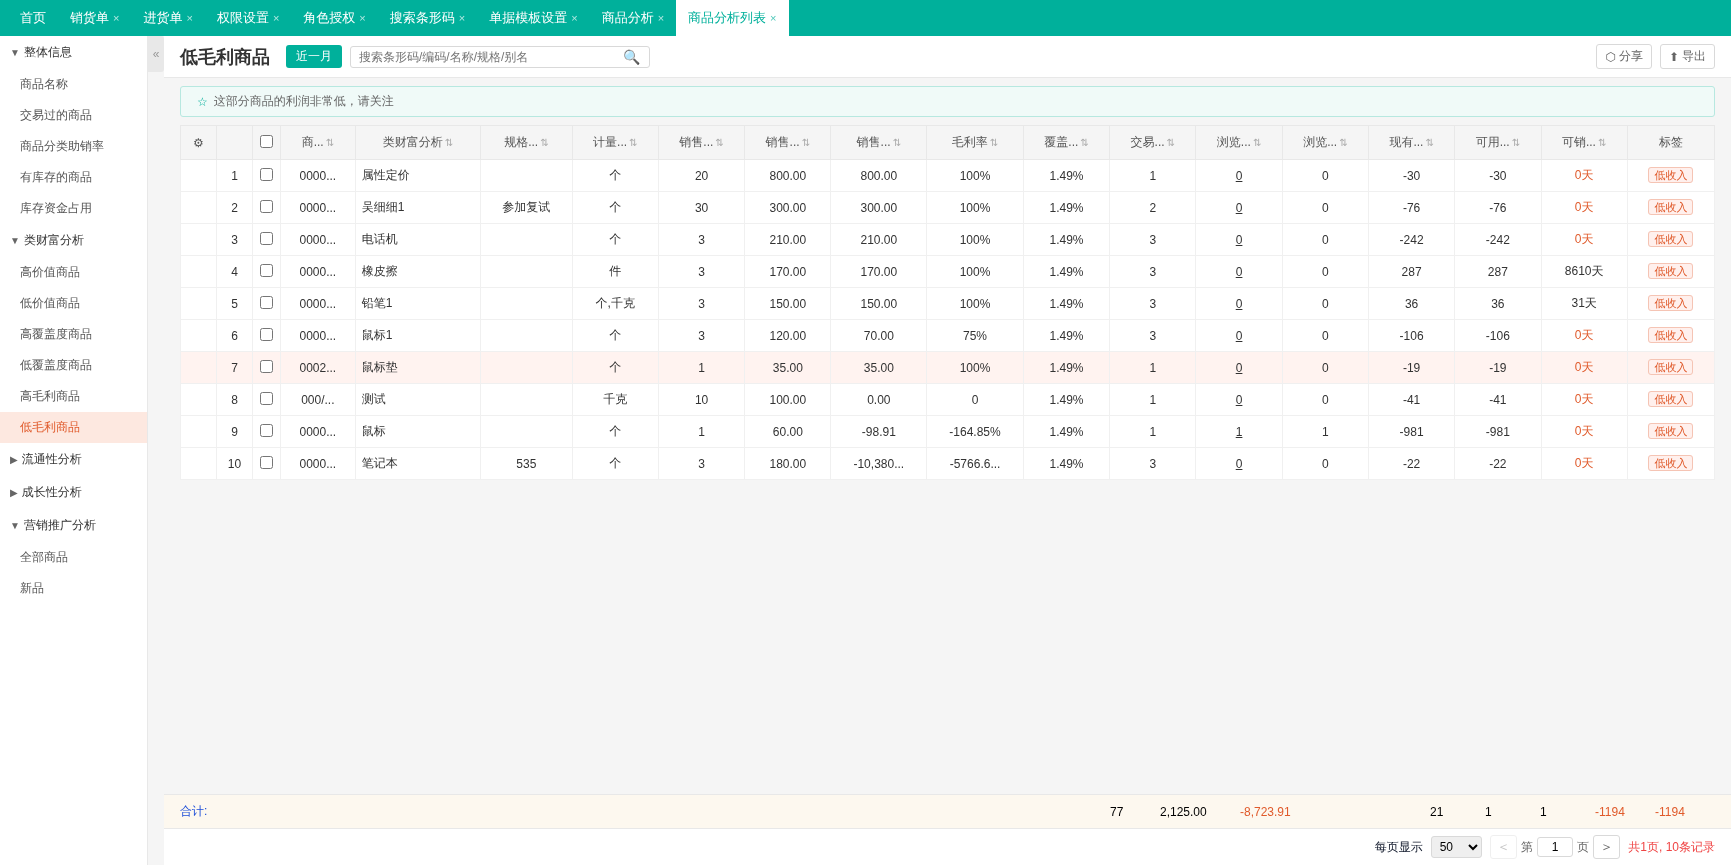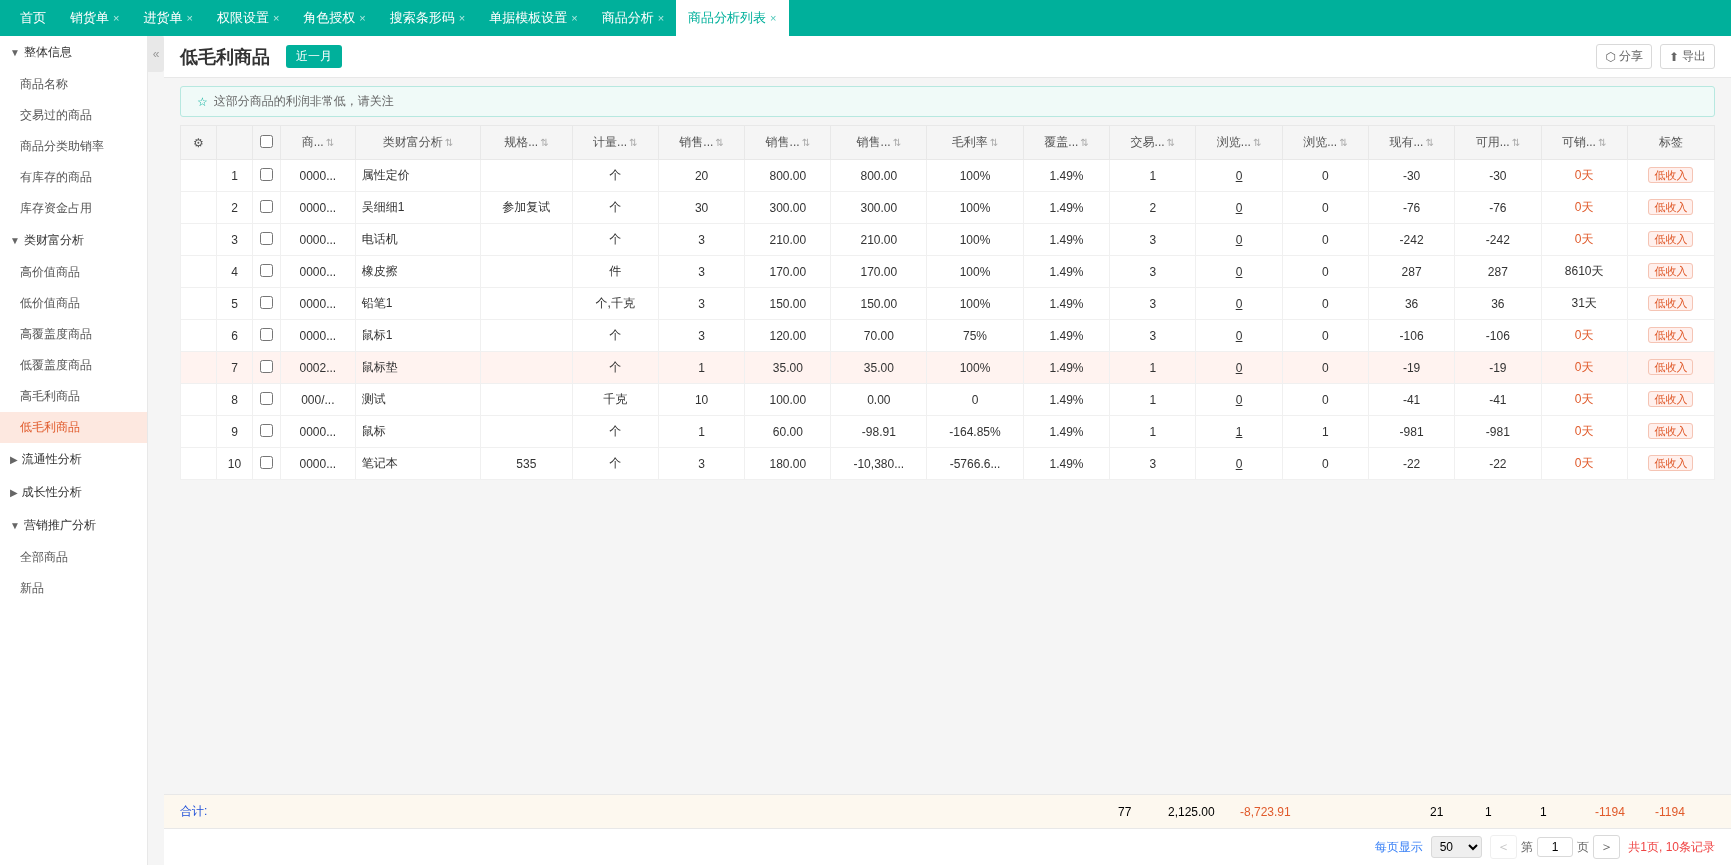--- a/index.html
+++ b/index.html
@@ -203,21 +203,21 @@
     
     .pagination {
       display: flex;
       align-items: center;
       justify-content: flex-end;
       padding: 6px 16px;
       background: #fff;
       border-top: 1px solid #e8e8e8;
       gap: 8px;
     }
-    .pagination .page-size-label { color: #3b82f6; }
+    .pagination .page-size-label { color: #0f172a; }
     .page-size-select {
       border: 1px solid #d9d9d9;
       border-radius: 3px;
       padding: 2px 4px;
       font-size: 12px;
     }
     .pagination-controls { display: flex; align-items: center; gap: 4px; color: #666; }
     .pagination-controls .page-btn {
       cursor: pointer;
       padding: 2px 6px;
@@ -342,20 +342,24 @@
     <div class="sidebar-item">新品</div>
   </div>
 
   <div class="collapse-btn">«</div>
 
   <div class="main-content">
 
     <div class="page-header">
       <span class="page-title">低毛利商品</span>
       <button class="period-btn">近一月</button>
+      <div class="search-box">
+        <input type="text" placeholder="搜索条形码/编码/名称/规格/别名" style="">
+        <span class="search-icon">🔍</span>
+      </div>
       <div class="header-actions">
         <div class="action-btn">
           <span>⬡</span>
           <span>分享</span>
         </div>
         <div class="action-btn">
           <span>⬆</span>
           <span>导出</span>
         </div>
       </div>
@@ -689,21 +693,21 @@
 
     <div class="footer-total">
       <span class="total-label">合计:</span>
       <span style="flex:1; padding: 0 6px; min-width: 60px;"></span>
       <span style="min-width:28px;"></span>
       <span style="min-width:60px;"></span>
       <span style="min-width:80px;"></span>
       <span style="min-width:50px;"></span>
       <span style="min-width:50px;">77</span>
       <span style="min-width:72px;">2,125.00</span>
-      <span style="min-width:80px;" class="red-text">-8,723.91</span>
+      <span style="min-width:80px;margin-left:8px;" class="red-text">-8,723.91</span>
       <span style="min-width:55px;"></span>
       <span style="min-width:55px;"></span>
       <span style="min-width:55px;">21</span>
       <span style="min-width:55px;">1</span>
       <span style="min-width:55px;">1</span>
       <span style="min-width:60px;" class="red-text">-1194</span>
       <span style="min-width:60px;" class="red-text">-1194</span>
     </div>
 
     <div class="pagination">

